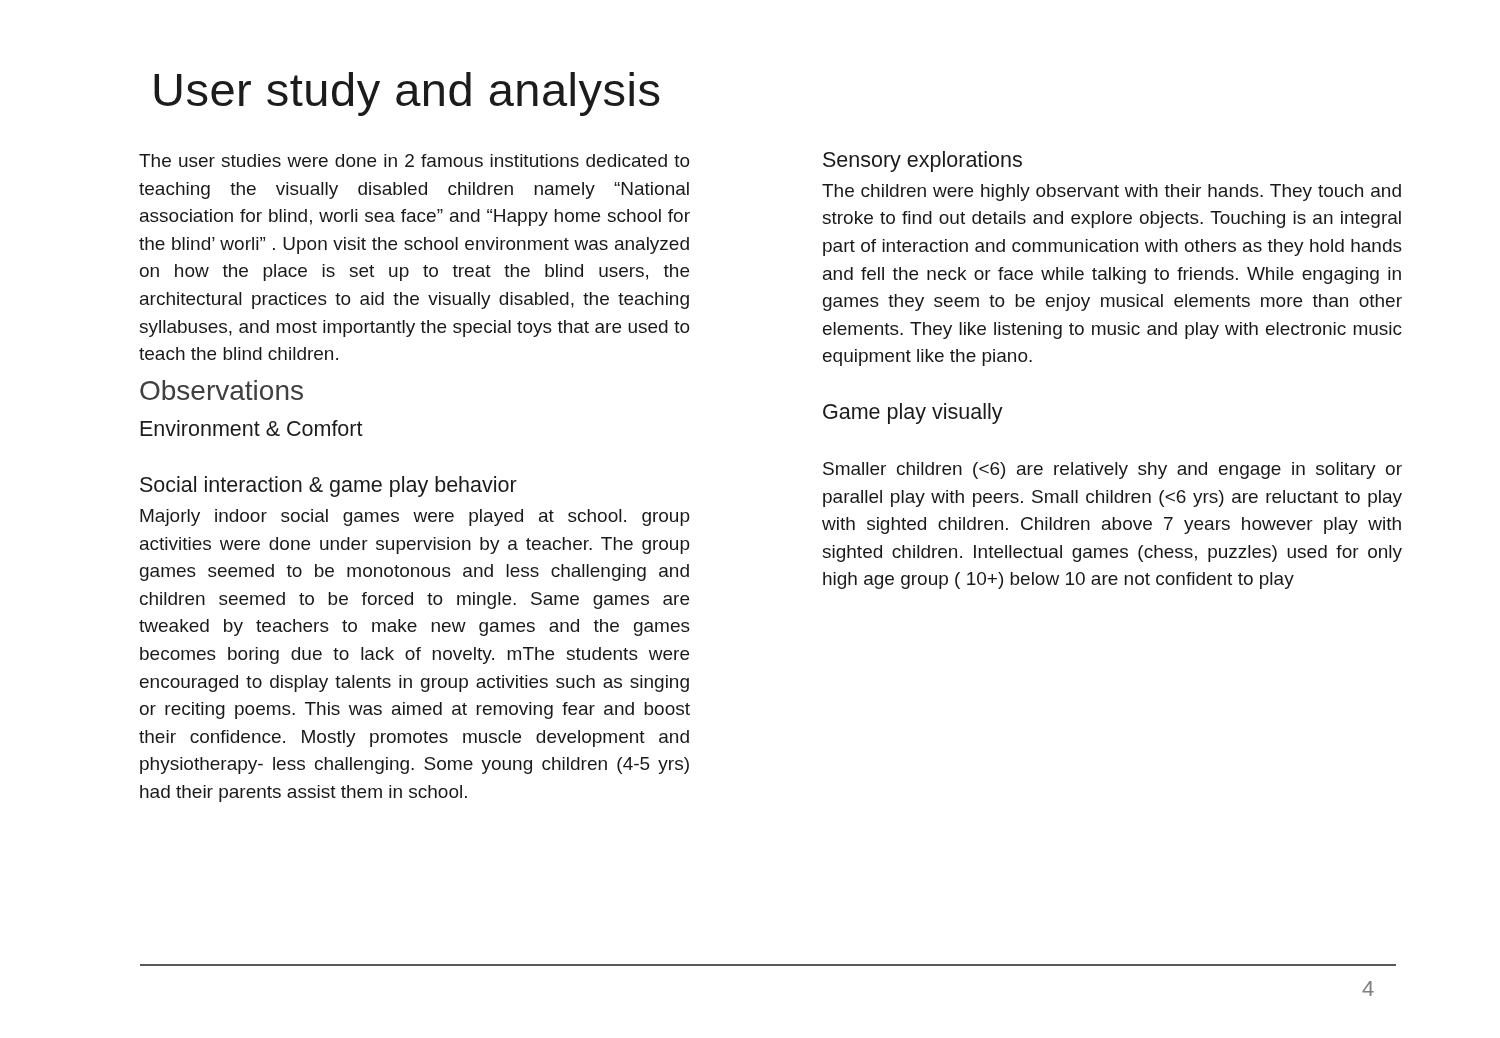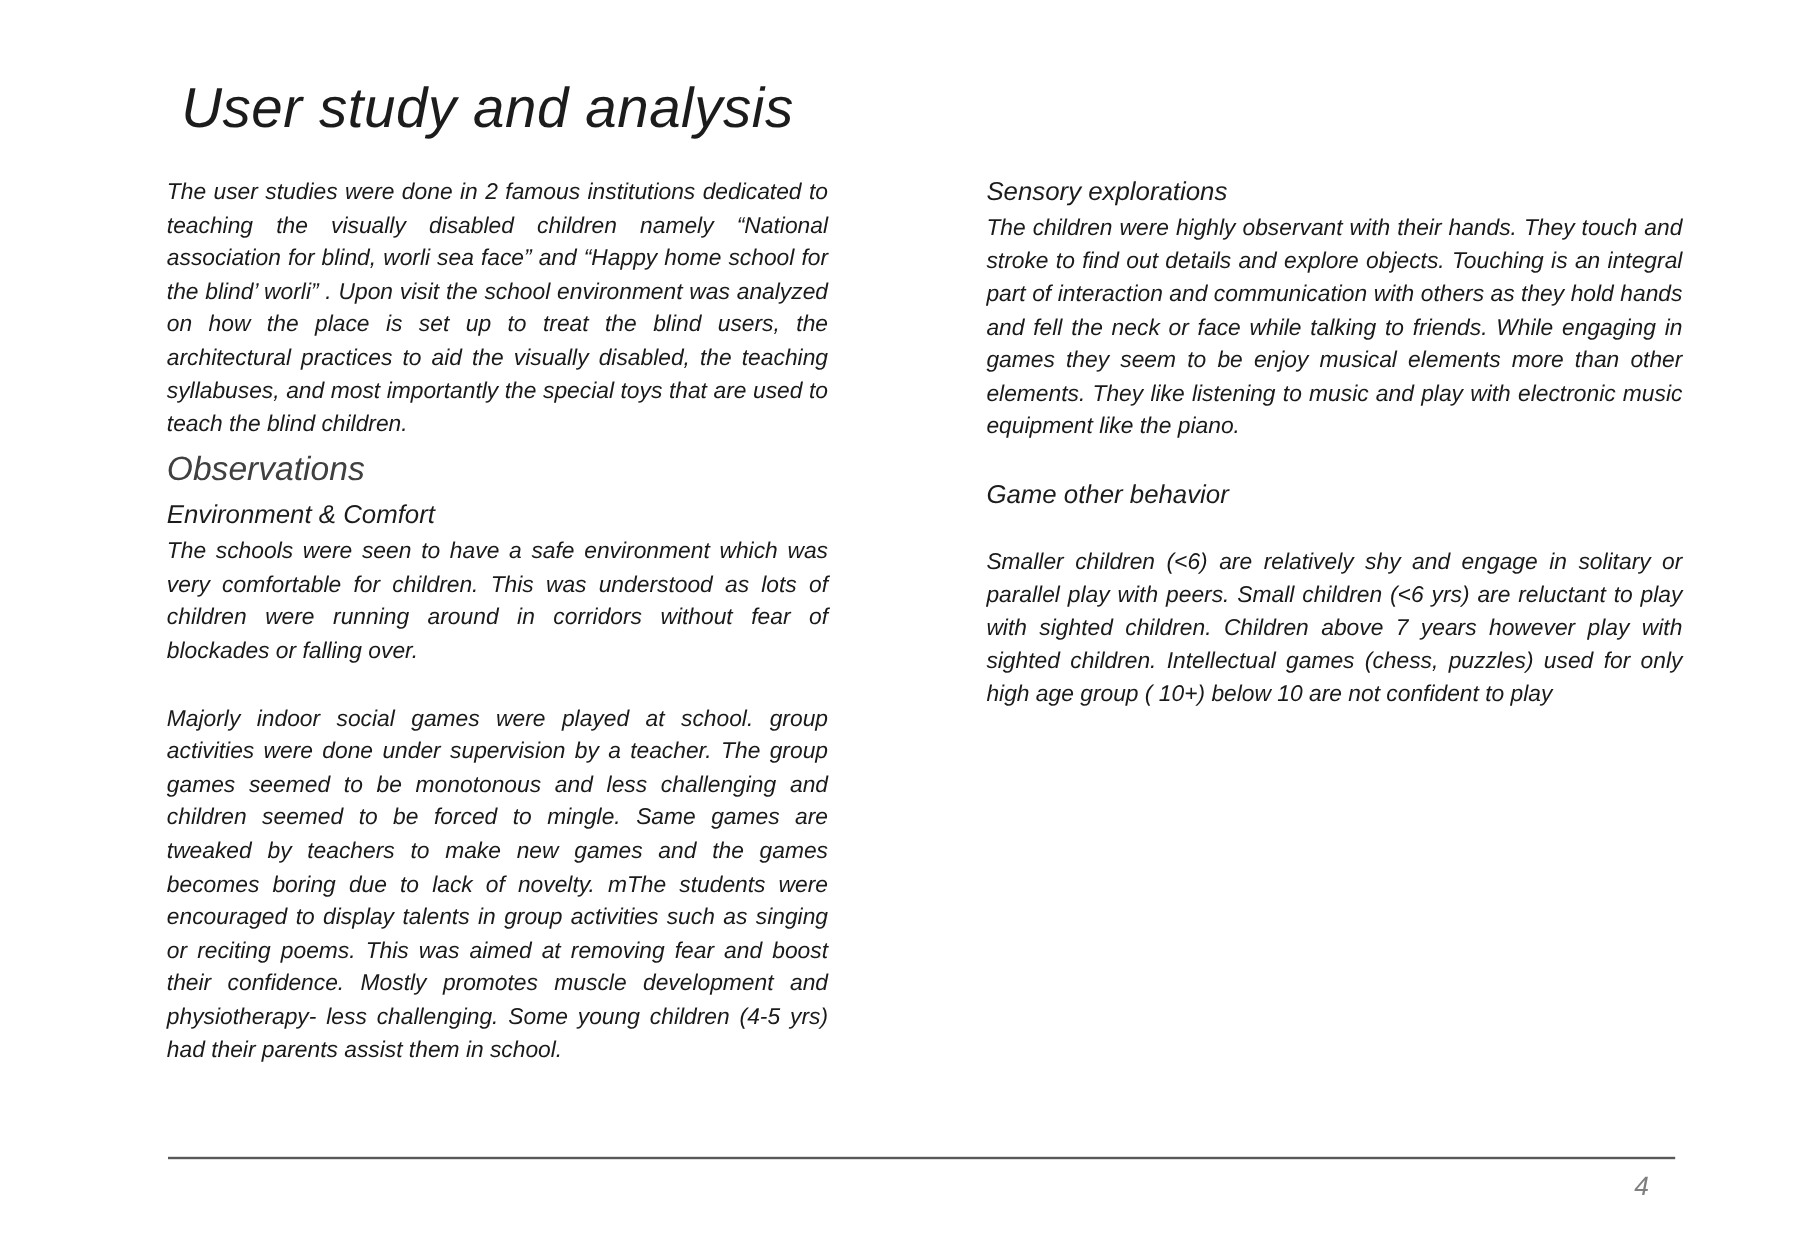--- a/index.html
+++ b/index.html
@@ -9,21 +9,20 @@
     height: 1038px;
     position: relative;
     font-family: "Liberation Sans", "DejaVu Sans", sans-serif;
     color: #1a1a1a;
     overflow: hidden;
   }
   .page {
     position: absolute;
     inset: 0;
     background: #ffffff;
-    font-style: italic;
   }
   .doc-title {
     position: absolute;
     left: 151px;
     top: 64px;
     font-size: 47px;
     font-weight: 300;
     letter-spacing: 0.5px;
     color: #1c1c1c;
     line-height: 1.1;
@@ -85,36 +84,36 @@
 
   <h1 class="doc-title">User study and analysis</h1>
 
   <div class="col col-left">
     <p>The user studies were done in 2 famous institutions dedicated to teaching the visually disabled children namely “National association for blind, worli sea face” and “Happy home school for the blind’ worli” . Upon visit the school environment was analyzed on how the place is set up to treat the blind users, the architectural practices to aid the visually disabled, the teaching syllabuses, and most importantly the special toys that are used to teach the blind children.</p>
 
     <h2 class="observations-heading">Observations</h2>
 
     <div class="section">
       <h3 class="section-heading">Environment &amp; Comfort</h3>
-      <p>The schools were seen to have a safe environment which was very comfortable for children. This was understood as lots of children were running  around in corridors without fear of blockades or falling over.</p>
     </div>
 
     <div class="section">
+      <h3 class="section-heading">Social interaction &amp; game play behavior</h3>
       <p>Majorly indoor social games were played at school. group activities were done under supervision by a teacher. The group games seemed to be monotonous and less challenging and children seemed to be forced to mingle. Same games are tweaked by teachers to make new games and the games becomes boring due to lack of novelty. mThe students were encouraged to display talents in group activities such as singing or reciting poems. This was aimed at removing fear and boost their confidence. Mostly promotes muscle development and physiotherapy- less challenging. Some young children (4-5 yrs) had their parents assist them in school.</p>
     </div>
   </div>
 
   <div class="col col-right">
     <div class="section">
       <h3 class="section-heading">Sensory explorations</h3>
       <p>The children were highly observant with their hands. They touch and stroke to find out details and explore objects. Touching is an integral part of interaction and communication with others as they hold hands and fell the neck or face while talking to friends. While engaging in games they seem to be enjoy musical elements more than other elements. They like listening to music and play with electronic music equipment like the piano.</p>
     </div>
 
     <div class="section">
-      <h3 class="section-heading">Game other behavior</h3>
+      <h3 class="section-heading">Game play visually</h3>
       <p class="gap-after-heading">Smaller children (&lt;6) are relatively shy and engage in solitary or parallel play with peers. Small children (&lt;6 yrs) are reluctant to play with sighted children. Children above 7 years however play with sighted children. Intellectual games (chess, puzzles) used for only high age group ( 10+)   below 10 are not confident to play</p>
     </div>
   </div>
 
   <div class="footer-rule"></div>
 
   <div class="page-number">4</div>
 
 </div>
 

